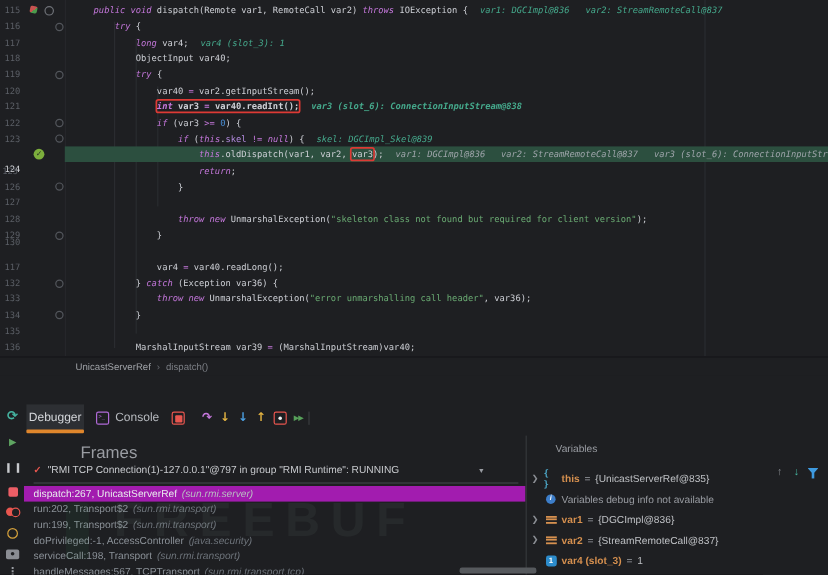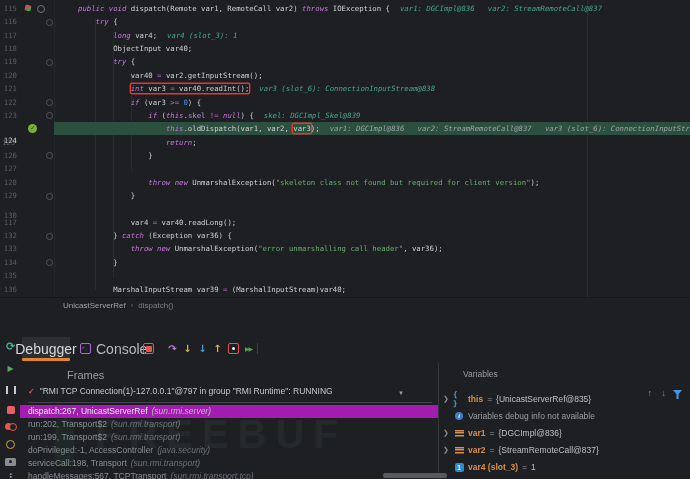--- a/index.html
+++ b/index.html
@@ -40,21 +40,21 @@
   #session-tab{position:absolute;left:37px;top:1px;height:22px;background:#2b2d31;display:flex;
                align-items:center;padding:0 7px;gap:5px;}
   #session-underline{position:absolute;left:37px;top:22px;height:2.5px;background:#e0862c;border-radius:1px;}
   .ic-run-config{width:9px;height:9px;border:1.5px solid #e0569a;border-radius:2px;position:relative;}
   .ic-run-config::after{content:"";position:absolute;left:-2px;bottom:-2px;width:4px;height:4px;
        border-radius:50%;background:#58c558;border:1px solid #2b2d31;}
   #session-title{font-size:9px;color:#d5d7db;}
   #session-close{font-size:9px;color:#9a9da3;}
   
   #dbg-toolbar{position:absolute;left:20px;top:337px;width:670px;height:26px;}
-  .dtab{position:absolute;top:0;height:23px;display:flex;align-items:center;font-size:14px;}
+  .dtab{position:absolute;top:0;height:23px;display:flex;align-items:center;font-size:10px;}
   #tab-debugger{left:2px;width:48px;background:#2d2f33;justify-content:center;color:#d5d7db;}
   #tab-debugger-ul{position:absolute;left:2px;top:21px;width:48px;height:2.5px;background:#e0862c;border-radius:1px;}
   #tab-console{left:54px;padding:0 6px;color:#b6b9be;gap:5px;}
   .ic-console{width:9px;height:9px;border:1.4px solid #b06ad8;border-radius:2px;position:relative;}
   .ic-console::after{content:">_";position:absolute;left:1px;top:0.5px;font-size:4.5px;color:#b06ad8;
        font-family:"DejaVu Sans Mono",monospace;}
   .tbi{position:absolute;top:5px;width:13px;height:13px;display:flex;align-items:center;justify-content:center;}
   .glyph{font-size:10px;font-weight:bold;font-family:"DejaVu Sans",sans-serif;}
   .ic-show-execution-point{width:9px;height:9px;border:1.5px solid #e8564f;border-radius:2px;position:relative;}
   .ic-show-execution-point::after{content:"";position:absolute;inset:1.5px;background:#e8564f;border-radius:1px;}
@@ -70,21 +70,21 @@
   .ic-bps{width:12px;height:10px;position:relative;}
   .ic-bps::before{content:"";position:absolute;left:0;top:1px;width:7px;height:7px;border-radius:50%;background:#e8564f;}
   .ic-bps::after{content:"";position:absolute;left:4.5px;top:1px;width:6px;height:6px;border-radius:50%;
        border:1.4px solid #e8564f;background:#1e1f22;}
   .ic-ring{width:7px;height:7px;border:1.6px solid #d6a23c;border-radius:50%;}
   .ic-camera{width:11px;height:8px;background:#8a8d93;border-radius:1.5px;position:relative;}
   .ic-camera::after{content:"";position:absolute;left:3.5px;top:2px;width:3px;height:3px;border-radius:50%;
        background:#1e1f22;}
   
   #frames-panel{position:absolute;left:20px;top:363px;width:418px;height:116px;overflow:hidden;}
-  #frames-header{position:absolute;left:8px;top:6px;font-size:11px;color:#9a9da3;padding-left:39px;}
+  #frames-header{position:absolute;left:8px;top:6px;font-size:14px;color:#9a9da3;padding-left:39px;}
   #thread-row{position:absolute;left:8px;top:23px;width:404px;height:16px;font-size:8.5px;color:#c7c9cd;
               border-bottom:1px solid #404348;}
   #thread-check{color:#e8564f;font-weight:bold;font-size:8px;margin-right:5px;}
   #thread-caret{position:absolute;right:28px;top:4px;font-size:6px;color:#9a9da3;}
   #frame-rows{position:absolute;left:0;top:42px;width:418px;}
   .frame-row{height:13px;line-height:13px;font-size:8.5px;color:#8a9097;padding-left:8px;white-space:nowrap;}
   .frame-row.selected{background:#a21caf;color:#e8eaed;}
   .fr-pkg{font-style:italic;color:#6d737a;margin-left:4px;}
   .frame-row.selected .fr-pkg{color:#b9bcc2;}
   #fr-up{position:absolute;right:38px;top:388px;font-size:9px;color:#8a8d93;}
@@ -139,21 +139,21 @@
         <div class="lnum" style="top: 28.72px;">117</div>
         <div class="code-line" style="top: 28.72px;">        <span class="tk-kw">long </span><span class="tk-pl">var4;</span><span class="hint">var4 (slot_3): 1</span></div>
         <div class="lnum" style="top: 42.08px;">118</div>
         <div class="code-line" style="top: 42.08px;">        <span class="tk-pl">ObjectInput var40;</span></div>
         <div class="lnum" style="top: 55.44px;">119</div>
         <div class="fold" style="top: 58.94px;"></div>
         <div class="code-line" style="top: 55.44px;">        <span class="tk-kw">try </span><span class="tk-pl">{</span></div>
         <div class="lnum" style="top: 68.8px;">120</div>
         <div class="code-line" style="top: 68.8px;">            <span class="tk-pl">var40 </span><span class="tk-op">= </span><span class="tk-pl">var2.getInputStream();</span></div>
         <div class="lnum" style="top: 82.16px;">121</div>
-        <div class="code-line" style="top: 82.16px;">            <span class="boxed"><span class="tk-kw">int </span><span class="tk-pl">var3 </span><span class="tk-op">= </span><span class="tk-pl">var40.readInt();</span></span><span class="hint">var3 (slot_6): ConnectionInputStream@838</span></div>
+        <div class="code-line" style="top: 82.16px; font-weight: bold;">            <span class="boxed"><span class="tk-kw">int </span><span class="tk-pl">var3 </span><span class="tk-op">= </span><span class="tk-pl">var40.readInt();</span></span><span class="hint">var3 (slot_6): ConnectionInputStream@838</span></div>
         <div class="lnum" style="top: 95.52px;">122</div>
         <div class="fold" style="top: 99.02px;"></div>
         <div class="code-line" style="top: 95.52px;">            <span class="tk-kw">if </span><span class="tk-pl">(var3 </span><span class="tk-op">&gt;= </span><span class="tk-nm">0</span><span class="tk-pl">) {</span></div>
         <div class="lnum" style="top: 108.88px;">123</div>
         <div class="fold" style="top: 112.38px;"></div>
         <div class="code-line" style="top: 108.88px;">                <span class="tk-kw">if </span><span class="tk-pl">(</span><span class="tk-kw">this</span><span class="tk-pl">.</span><span class="tk-fd">skel </span><span class="tk-op">!= </span><span class="tk-kw">null</span><span class="tk-pl">) {</span><span class="hint">skel: DGCImpl_Skel@839</span></div>
         <div class="exec-bg" style="top: 121.54px;"></div>
         <div class="lnum exec" style="top: 122.24px; margin-top: 12px;">124</div>
         <div class="bp-check" style="top: 124.24px;">✓</div>
         <div class="code-line" style="top: 122.24px;">                    <span class="tk-kw">this</span><span class="tk-pl">.oldDispatch(var1, var2, </span><span class="boxed"><span class="tk-pl">var3</span></span><span class="tk-pl">);</span><span class="hint gray">var1: DGCImpl@836   var2: StreamRemoteCall@837   var3 (slot_6): ConnectionInputStream</span></div>
@@ -162,21 +162,21 @@
         <div class="lnum" style="top: 148.96px;">126</div>
         <div class="fold" style="top: 152.46px;"></div>
         <div class="code-line" style="top: 148.96px;">                <span class="tk-pl">}</span></div>
         <div class="lnum" style="top: 162.32px;">127</div>
         <div class="code-line" style="top: 162.32px;"></div>
         <div class="lnum" style="top: 175.68px;">128</div>
         <div class="code-line" style="top: 175.68px;">                <span class="tk-kw">throw new </span><span class="tk-pl">UnmarshalException(</span><span class="tk-st">"skeleton class not found but required for client version"</span><span class="tk-pl">);</span></div>
         <div class="lnum" style="top: 189.04px;">129</div>
         <div class="fold" style="top: 192.54px;"></div>
         <div class="code-line" style="top: 189.04px;">            <span class="tk-pl">}</span></div>
-        <div class="lnum" style="top: 209px;">130</div>
+        <div class="lnum" style="top: 195px;">130</div>
         <div class="code-line" style="top: 202.4px;"></div>
         <div class="lnum" style="top: 215.76px;">117</div>
         <div class="code-line" style="top: 215.76px;">            <span class="tk-pl">var4 </span><span class="tk-op">= </span><span class="tk-pl">var40.readLong();</span></div>
         <div class="lnum" style="top: 229.12px;">132</div>
         <div class="fold" style="top: 232.62px;"></div>
         <div class="code-line" style="top: 229.12px;">        <span class="tk-pl">} </span><span class="tk-kw">catch </span><span class="tk-pl">(Exception var36) {</span></div>
         <div class="lnum" style="top: 242.48px;">133</div>
         <div class="code-line" style="top: 242.48px;">            <span class="tk-kw">throw new </span><span class="tk-pl">UnmarshalException(</span><span class="tk-st">"error unmarshalling call header"</span><span class="tk-pl">, var36);</span></div>
         <div class="lnum" style="top: 255.84px;">134</div>
         <div class="fold" style="top: 259.34px;"></div>

